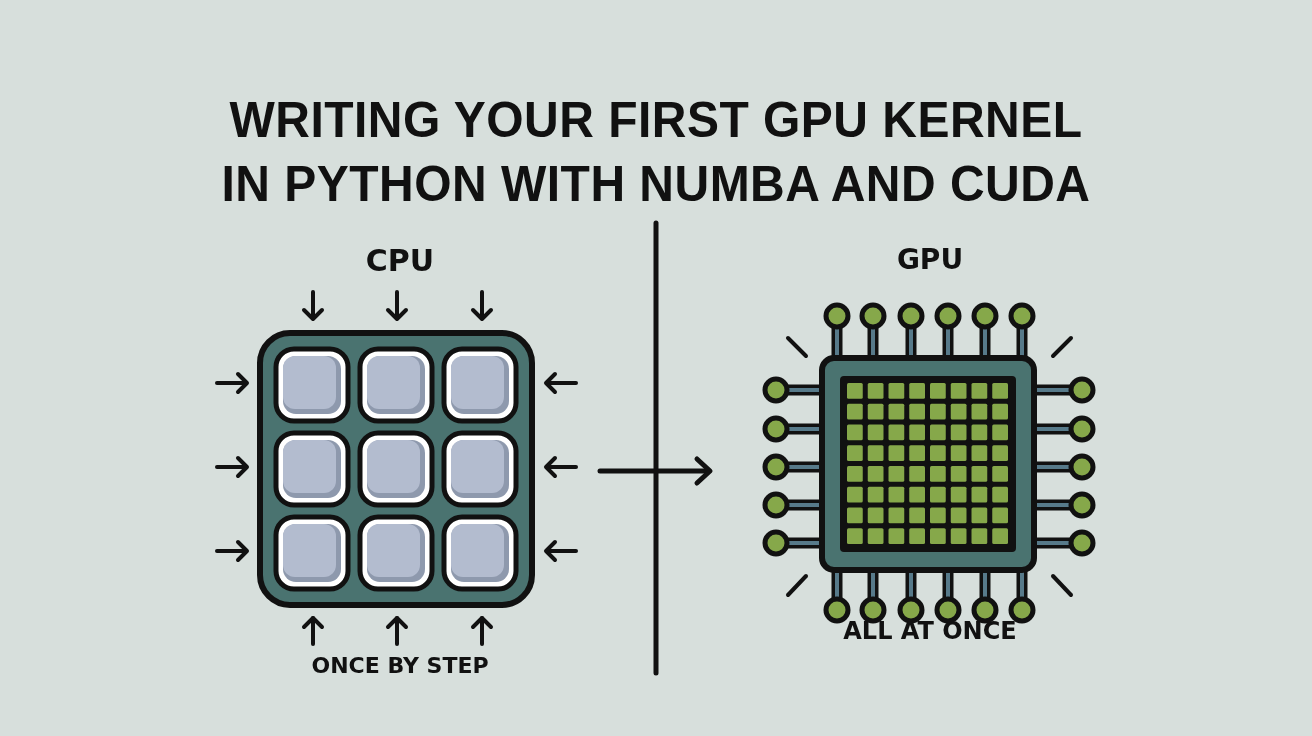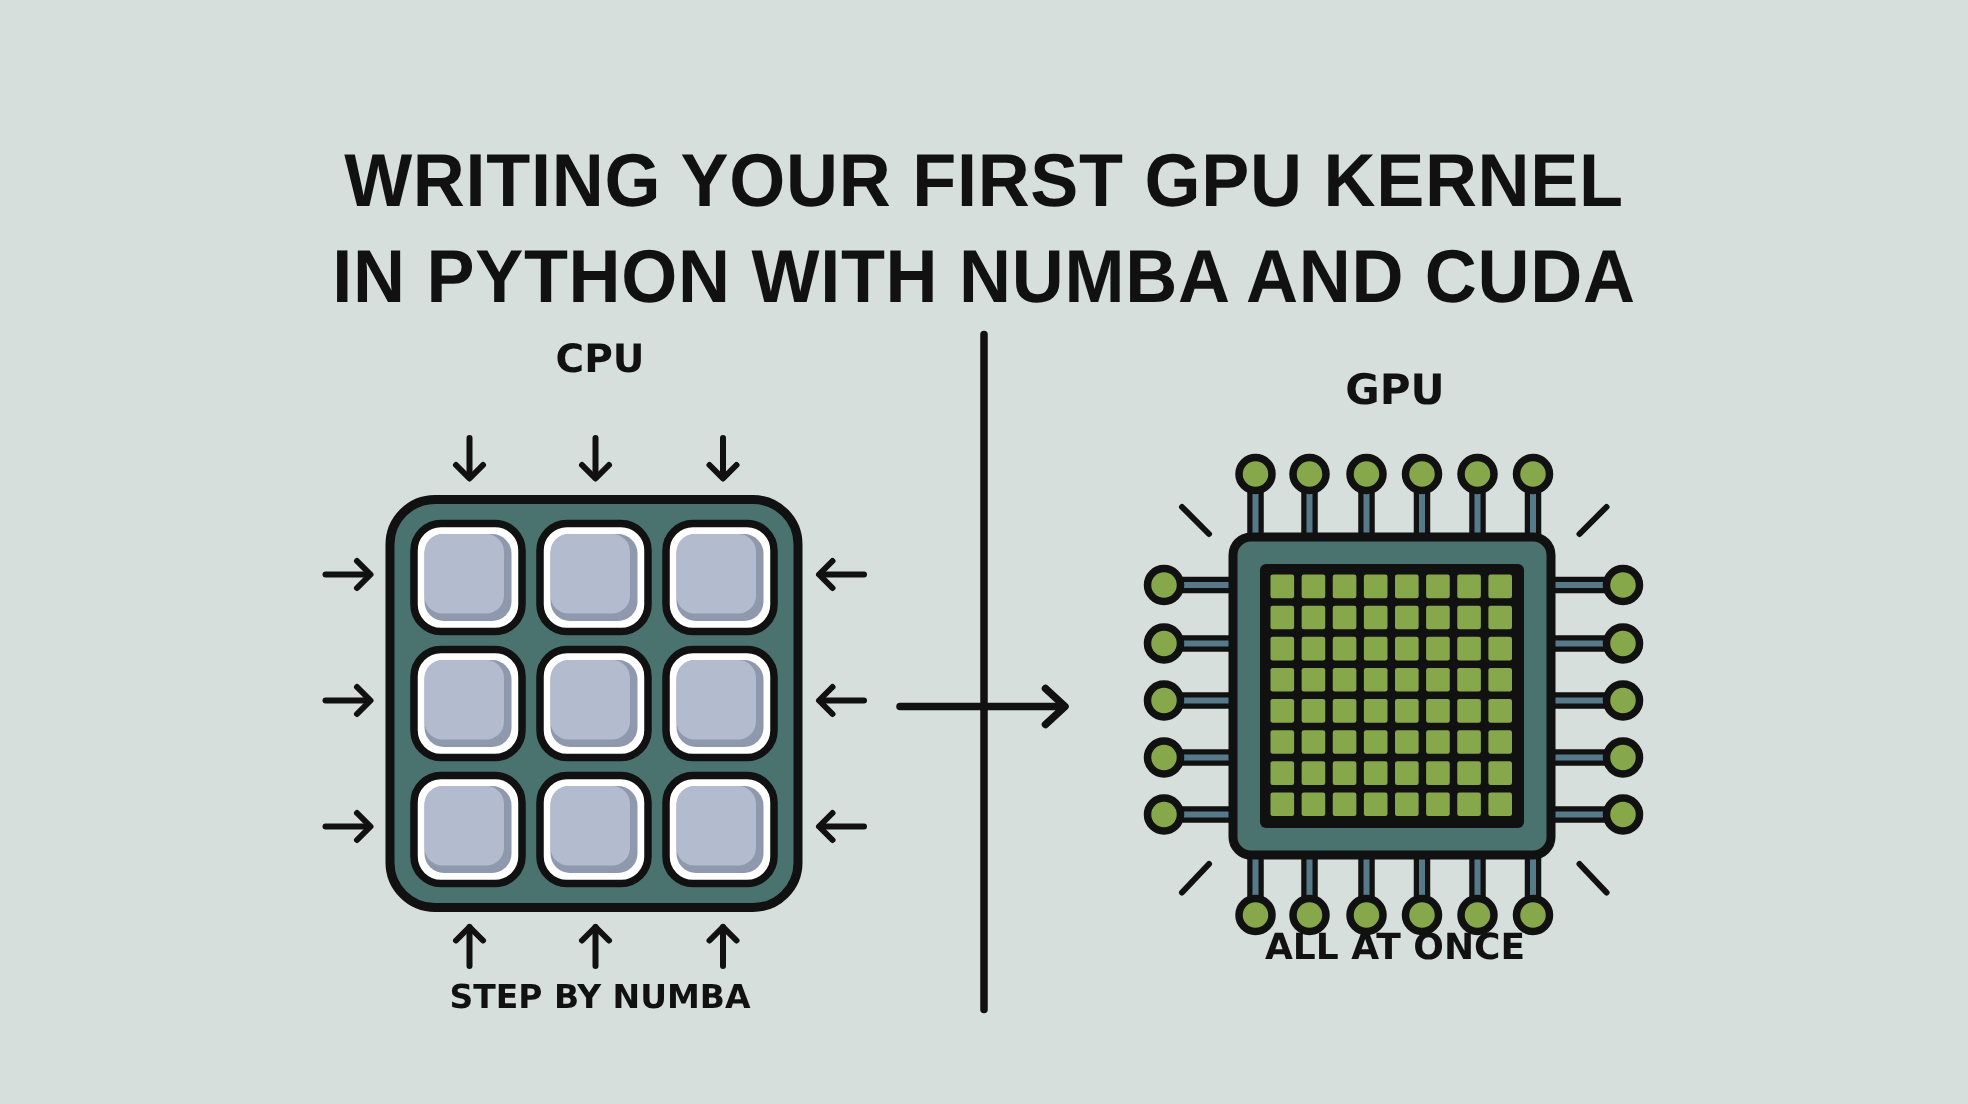--- a/index.html
+++ b/index.html
@@ -15,37 +15,37 @@
     font-family: "Liberation Sans", sans-serif;
     font-weight: bold; font-size: 50px; line-height: 64px;
     letter-spacing: 0.5px;
     transform: scaleX(0.96);
   }
   .label {
     position: absolute; color: #111; font-weight: bold;
     font-family: "DejaVu Sans", sans-serif;
     text-align: center;
   }
-  .cpu-label { left: 300px; top: 225px; width: 200px; font-size: 26px; }
+  .cpu-label { left: 300px; top: 243px; width: 200px; font-size: 30px; }
   .gpu-label { left: 830px; top: 243px; width: 200px; font-size: 28px; }
   .cpu-caption { left: 250px; top: 653px; width: 300px; font-size: 22px; }
   .gpu-caption { left: 780px; top: 617px; width: 300px; font-size: 24px; }
   svg { position: absolute; left: 0; top: 0; }
 </style>
 </head>
 <body>
 
 <div class="title">
   <div>WRITING YOUR FIRST GPU KERNEL</div>
   <div>IN PYTHON WITH NUMBA AND CUDA</div>
 </div>
 
 <div class="label cpu-label">CPU</div>
 <div class="label gpu-label">GPU</div>
-<div class="label cpu-caption">STEP BY NUMBA</div>
+<div class="label cpu-caption">ONCE BY STEP</div>
 <div class="label gpu-caption">ALL AT ONCE</div>
 
 <svg id="art" width="1312" height="736" viewBox="0 0 1312 736">
   <defs>
     <marker id="ah" markerWidth="10" markerHeight="10" refX="7" refY="5" orient="auto" markerUnits="userSpaceOnUse">
       <path d="M1,0 L8,5 L1,10" fill="none" stroke="#111" stroke-width="3" stroke-linecap="round" stroke-linejoin="round"></path>
     </marker>
   </defs>
 
   <g>

